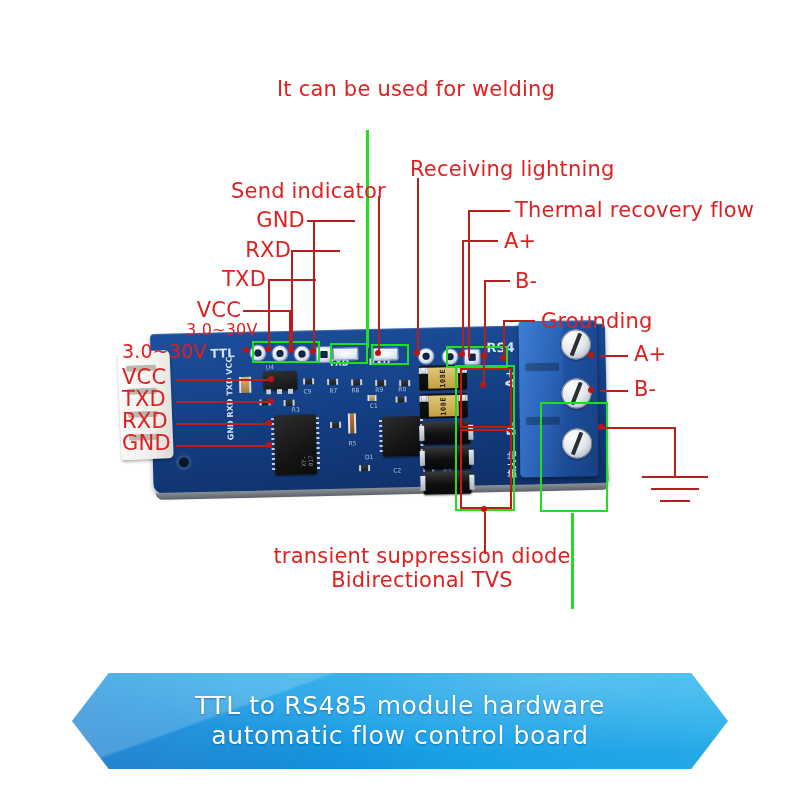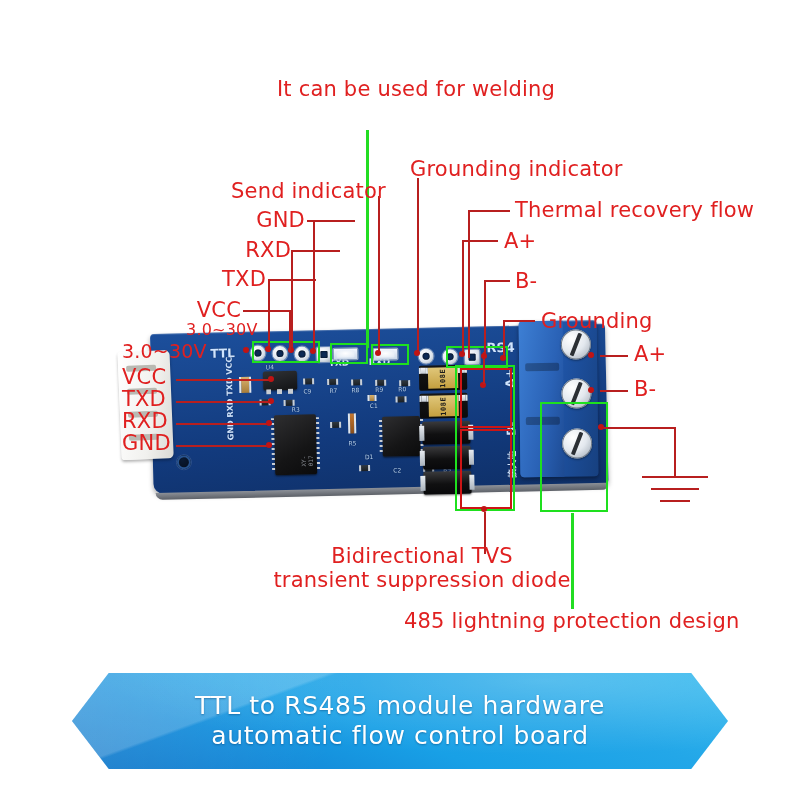--- a/index.html
+++ b/index.html
@@ -333,21 +333,21 @@
   <div class="dot" style="left:268px;top:398px"></div>
   <div class="ln lnh" style="left:176px;top:423px;width:94px"></div>
   <div class="dot" style="left:266px;top:420px"></div>
   <div class="ln lnh" style="left:176px;top:445px;width:94px"></div>
   <div class="dot" style="left:266px;top:442px"></div>
 
   <div class="lbl c" style="left:266px;top:78px;width:300px;font-size:21px">
     <div>It can be used for welding</div>
   </div>
 
-  <div class="lbl" style="left:410px;top:158px;font-size:21px">Grounding indicator</div>
+  <div class="lbl" style="left:410px;top:158px;font-size:21px">Receiving lightning</div>
   <div class="lbl" style="left:231px;top:180px;font-size:21px">Send indicator</div>
   <div class="lbl" style="left:515px;top:199px;font-size:21px">Thermal recovery flow</div>
 
   <div class="lbl r" style="left:187px;top:209px;width:118px;font-size:21px">GND</div>
   <div class="lbl r" style="left:173px;top:239px;width:118px;font-size:21px">RXD</div>
   <div class="lbl r" style="left:148px;top:268px;width:118px;font-size:21px">TXD</div>
   <div class="lbl r" style="left:123px;top:299px;width:118px;font-size:21px">VCC</div>
   <div class="lbl" style="left:186px;top:321px;font-size:16px">3.0~30V</div>
 
   <div class="lbl" style="left:504px;top:230px;font-size:21px">A+</div>
@@ -357,24 +357,23 @@
   <div class="lbl" style="left:634px;top:343px;font-size:21px">A+</div>
   <div class="lbl" style="left:634px;top:378px;font-size:21px">B-</div>
 
   <div class="lbl" style="left:122px;top:341px;font-size:19px">3.0~30V</div>
   <div class="lbl" style="left:122px;top:366px;font-size:21px">VCC</div>
   <div class="lbl" style="left:122px;top:388px;font-size:21px">TXD</div>
   <div class="lbl" style="left:122px;top:410px;font-size:21px">RXD</div>
   <div class="lbl" style="left:122px;top:432px;font-size:21px">GND</div>
 
   <div class="lbl c" style="left:272px;top:545px;width:300px;font-size:21px">
+    <div>transient suppression diode</div>
     <div>Bidirectional TVS</div>
-    <div>transient suppression diode</div>
-  </div>
-  <div class="lbl" style="left:404px;top:610px;font-size:21px">485 lightning protection design</div>
+  </div>
 
   <div class="banner">
     <div class="sheen"></div>
     <div class="btxt">
       <div>TTL to RS485 module hardware</div>
       <div>automatic flow control board</div>
     </div>
   </div>
 
 </div>

